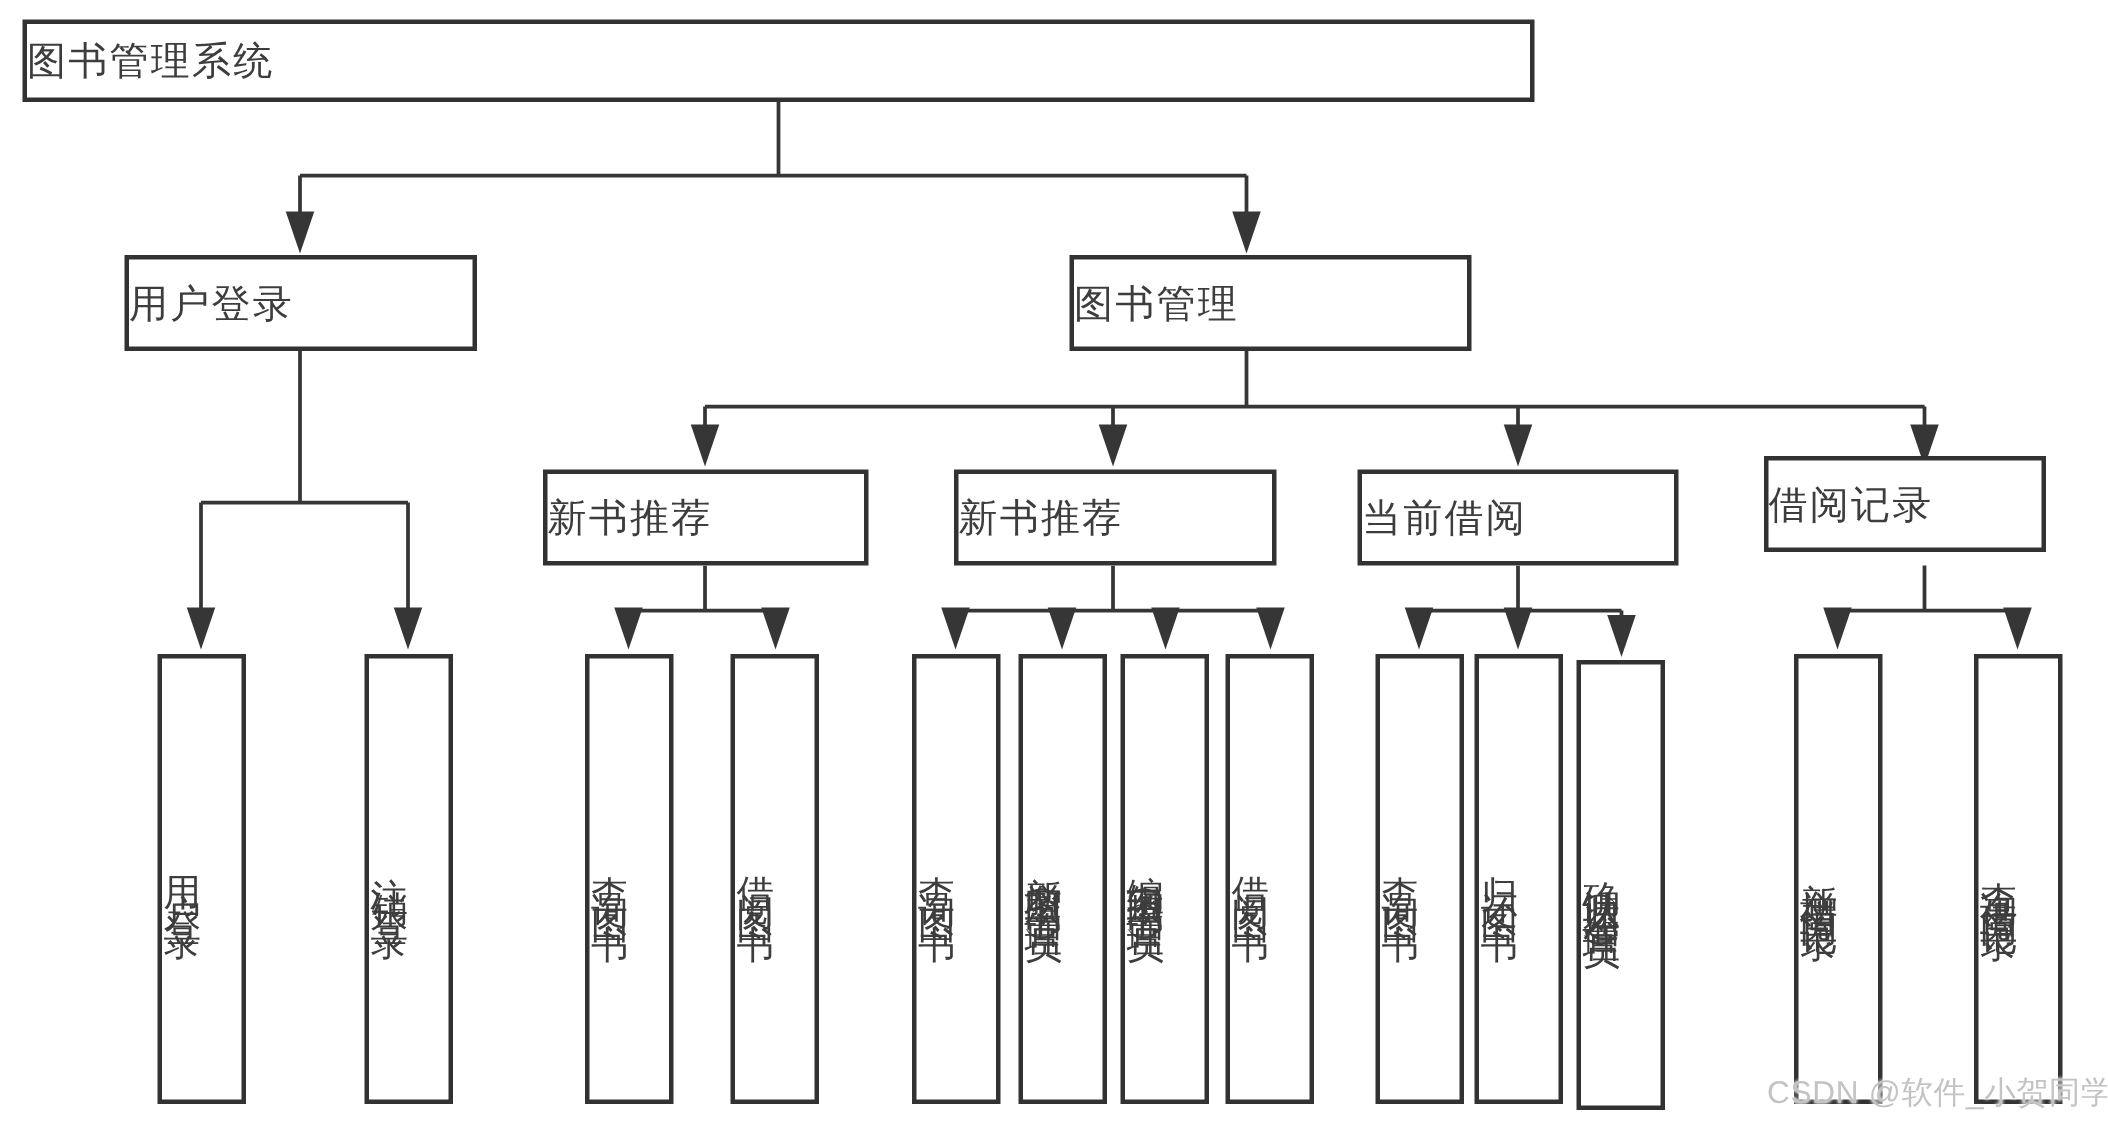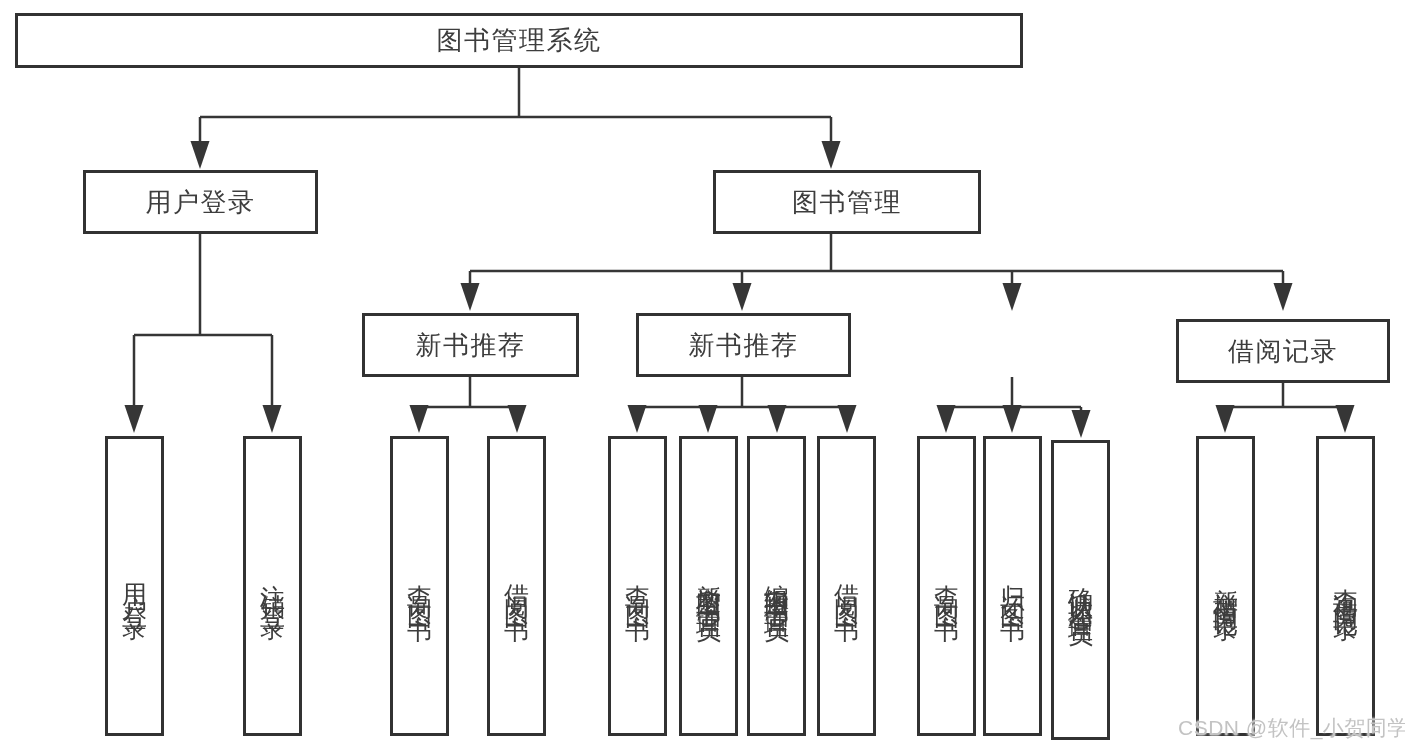--- a/index.html
+++ b/index.html
@@ -19,21 +19,21 @@
   }
   #connectors{position:absolute;left:0;top:0;width:1405px;height:747px;}
   #connectors path{stroke:var(--line);stroke-width:2.5;fill:none;}
   #connectors line{stroke:var(--line);stroke-width:2.5;}
   #connectors polygon{fill:var(--line);stroke:none;}
   .node{
     position:absolute;
     box-sizing:border-box;
     border:3px solid var(--border);
     background:#fff;
-    display:flex;align-items:center;justify-content:center;
+    display:flex;align-items:center;
     color:var(--text);
   }
   .hbox{font-size:26px;letter-spacing:1.5px;white-space:nowrap;}
   .vbox .vtext{
     writing-mode:vertical-rl;
     text-orientation:mixed;
     font-size:25px;
     line-height:1;
     letter-spacing:11px;
     white-space:nowrap;
@@ -114,21 +114,24 @@
   <div class="node hbox" style="left:713px;top:170px;width:268px;height:64px">
     <span>图书管理</span>
   </div>
 
   <div class="node hbox" style="left:362px;top:313px;width:217px;height:64px">
     <span>新书推荐</span>
   </div>
   <div class="node hbox" style="left:636px;top:313px;width:215px;height:64px">
     <span>新书推荐</span>
   </div>
-  <div class="node hbox" style="left:1176px;top:319px;width:214px;height:64px">
+  <div class="node hbox" style="left:905px;top:313px;width:214px;height:64px">
+    <span>当前借阅</span>
+  </div>
+  <div class="node hbox" style="left:1176px;top:304px;width:188px;height:64px">
     <span>借阅记录</span>
   </div>
 
   <div class="node vbox" style="left:105px;top:436px;width:59px;height:300px">
     <span class="vtext">用户登录</span>
   </div>
   <div class="node vbox" style="left:243px;top:436px;width:59px;height:300px">
     <span class="vtext">注销登录</span>
   </div>
 

